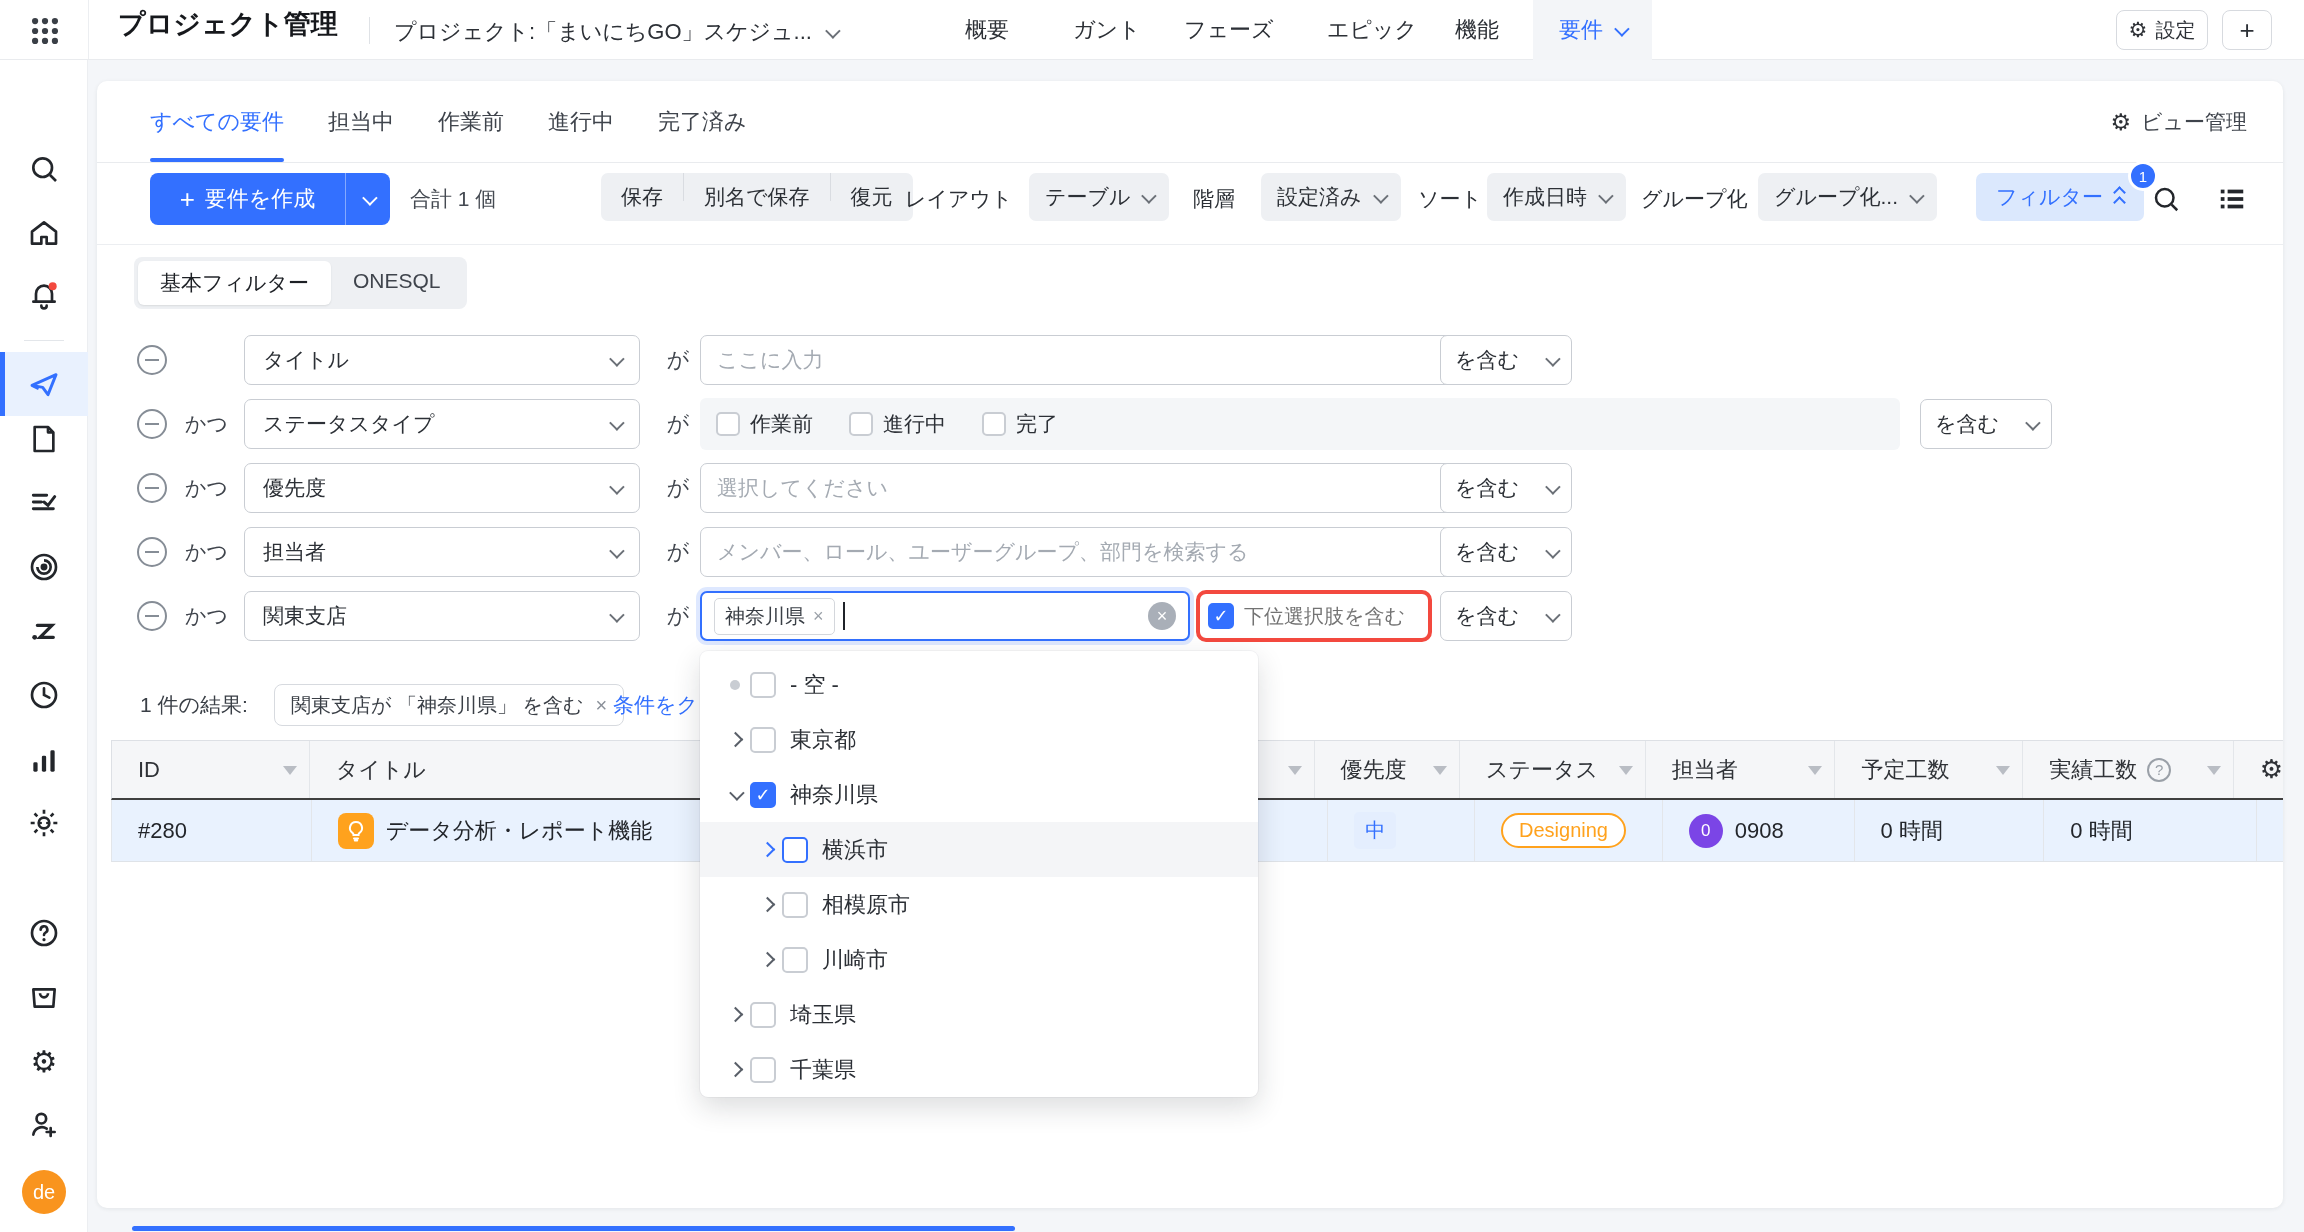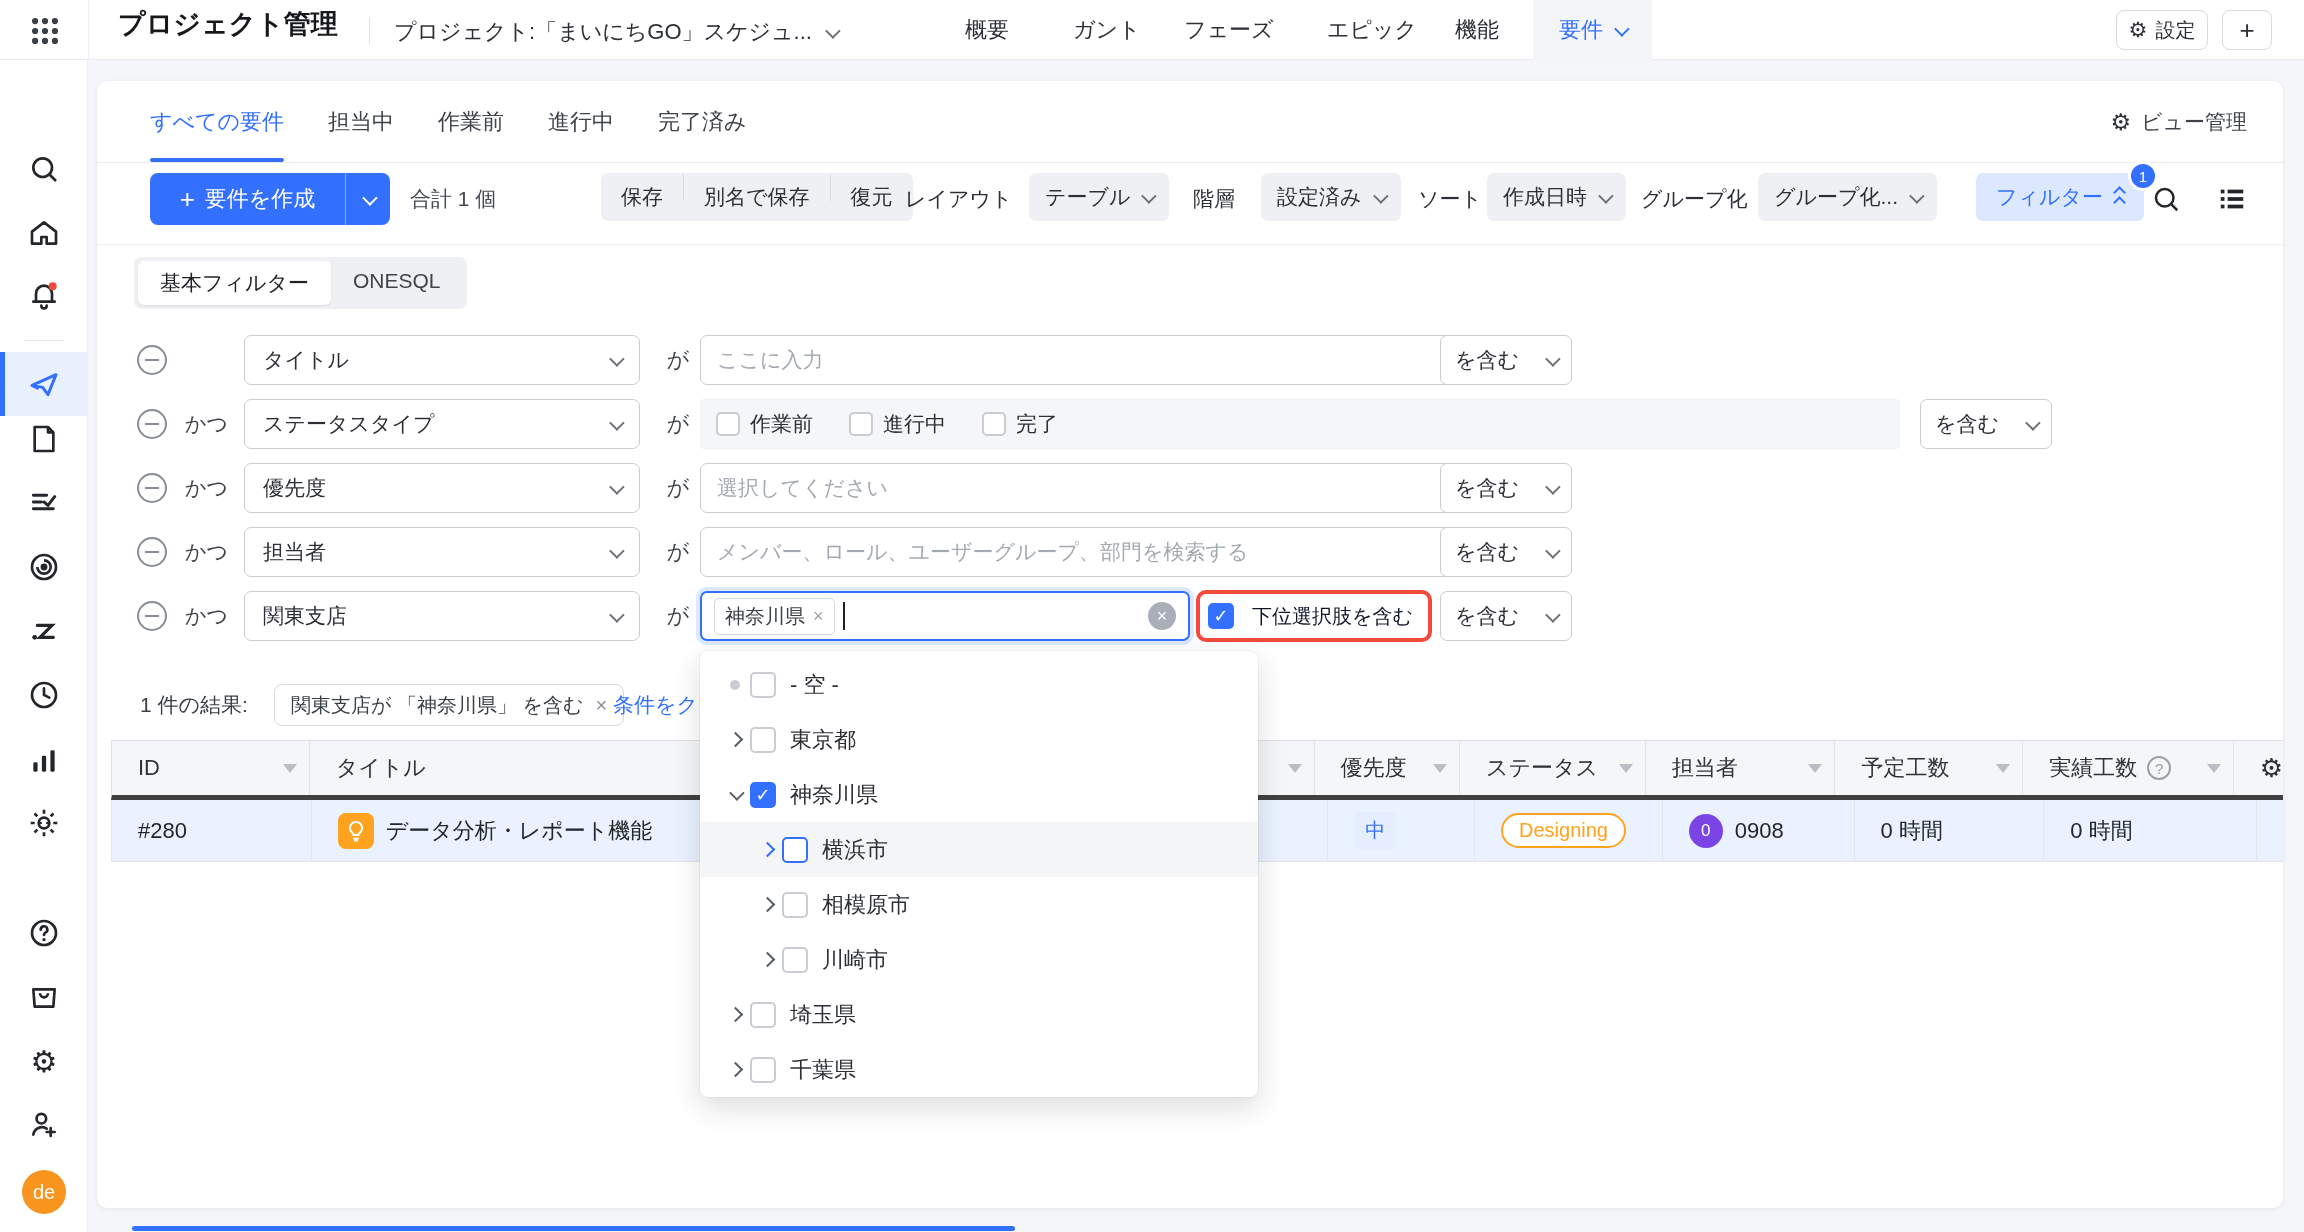--- a/index.html
+++ b/index.html
@@ -79,33 +79,33 @@
   .cb.checked { background:#3370ff; border-color:#3370ff; position:relative; }
   .cb.checked::after { content:"✓"; position:absolute; inset:0; color:#fff; font-size:18px; font-weight:bold; display:flex; align-items:center; justify-content:center; }
   .cb.hoverblue { border-color:#3370ff; }
   .op-select.row2 { left:1823px; }
   .fvalue.focused { width:490px; border:2px solid #3370ff; box-shadow:0 0 0 4px rgba(51,112,255,.16); padding:0 12px; }
   .tag { display:flex; align-items:center; gap:8px; border:1px solid #d4d7dc; border-radius:5px; padding:4px 10px; font-size:20px; color:#3a3f46; background:#fff; }
   .tag .x { color:#9aa0a8; font-size:18px; cursor:pointer; }
   .caret-line { width:2px; height:28px; background:#1f2329; margin-left:8px; }
   .clear-btn { margin-left:auto; width:28px; height:28px; border-radius:50%; background:#a9afb8; color:#fff; font-size:18px; display:flex; align-items:center; justify-content:center; cursor:pointer; }
   .redbox { left:1099px; width:236px; height:52px; border:4px solid #f3493f; border-radius:10px; display:flex; align-items:center; gap:10px; padding:0 8px; }
-  .redbox .lbl { font-size:20px; color:#0f172a;margin-left:8px; }
+  .redbox .lbl { font-size:20px; color:#737373; }
   .person-add { margin-left:auto; width:30px; height:30px; color:#3a3f46; cursor:pointer; }
 
   
   #results { position:absolute; left:0; top:600px; right:0; height:48px; }
   #results .res-label { position:absolute; left:43px; height:48px; display:flex; align-items:center; font-size:21px; color:#3a3f46; }
   .res-chip { position:absolute; left:177px; top:3px; height:42px; border:1px solid #d7dadf; border-radius:8px; display:flex; align-items:center; padding:0 16px; gap:12px; font-size:20px; color:#3a3f46; background:#fff; cursor:pointer; }
   .res-chip .x { color:#8a9099; }
   .res-clear { position:absolute; left:516px; height:48px; display:flex; align-items:center; font-size:21px; color:#3370ff; cursor:pointer; }
 
   
   #table { position:absolute; left:14px; top:659px; width:2172px; }
-  .thead { display:flex; height:60px; background:#f5f6f8; border-top:1px solid #dde0e5; border-bottom:5px solid #404040; border-left:1px solid #dde0e5; }
+  .thead { display:flex; height:60px; background:#f5f6f8; border-top:1px solid #dde0e5; border-bottom:2px solid #404040; border-left:1px solid #dde0e5; }
   .th { position:relative; display:flex; align-items:center; padding-left:26px; font-size:22px; color:#2f3237; border-right:1px solid #e3e6ea; gap:10px; }
   .tri { width:0; height:0; border-left:7px solid transparent; border-right:7px solid transparent; border-top:9px solid #b9bdc4; position:absolute; right:12px; top:50%; margin-top:-4px; cursor:pointer; }
   .qmark { width:24px; height:24px; border:2px solid #9aa0a8; border-radius:50%; color:#9aa0a8; font-size:15px; display:flex; align-items:center; justify-content:center; }
   .trow { display:flex; height:62px; background:#e9f2fe; border-bottom:1px solid #dfe3e8; border-left:1px solid #e3e6ea; }
   .td { display:flex; align-items:center; padding-left:26px; font-size:22px; color:#23262b; border-right:1px solid #e3e6ea; gap:12px; overflow:hidden; white-space:nowrap; }
   .c0{width:200px;} .c1{width:923px;} .c2{width:95px;} .c3{width:147px;} .c4{width:188px;} .c5{width:192px;} .c6{width:190px;} .c7{width:213px;} .c8{flex:1; border-right:none;}
   .prio-chip { background:#e4eefe; color:#3370ff; font-size:20px; padding:5px 11px; border-radius:5px; }
   .status-pill { border:2px solid #ffa21d; color:#ffa21d; border-radius:999px; padding:4px 16px; font-size:20px; background:#fff; }
   .mini-avatar { width:34px; height:34px; border-radius:50%; background:#7b45e6; color:#fff; font-size:17px; display:flex; align-items:center; justify-content:center; flex:none; }
   .bulb { width:36px; height:36px; border-radius:8px; background:#ffa21d; display:flex; align-items:center; justify-content:center; flex:none; }

